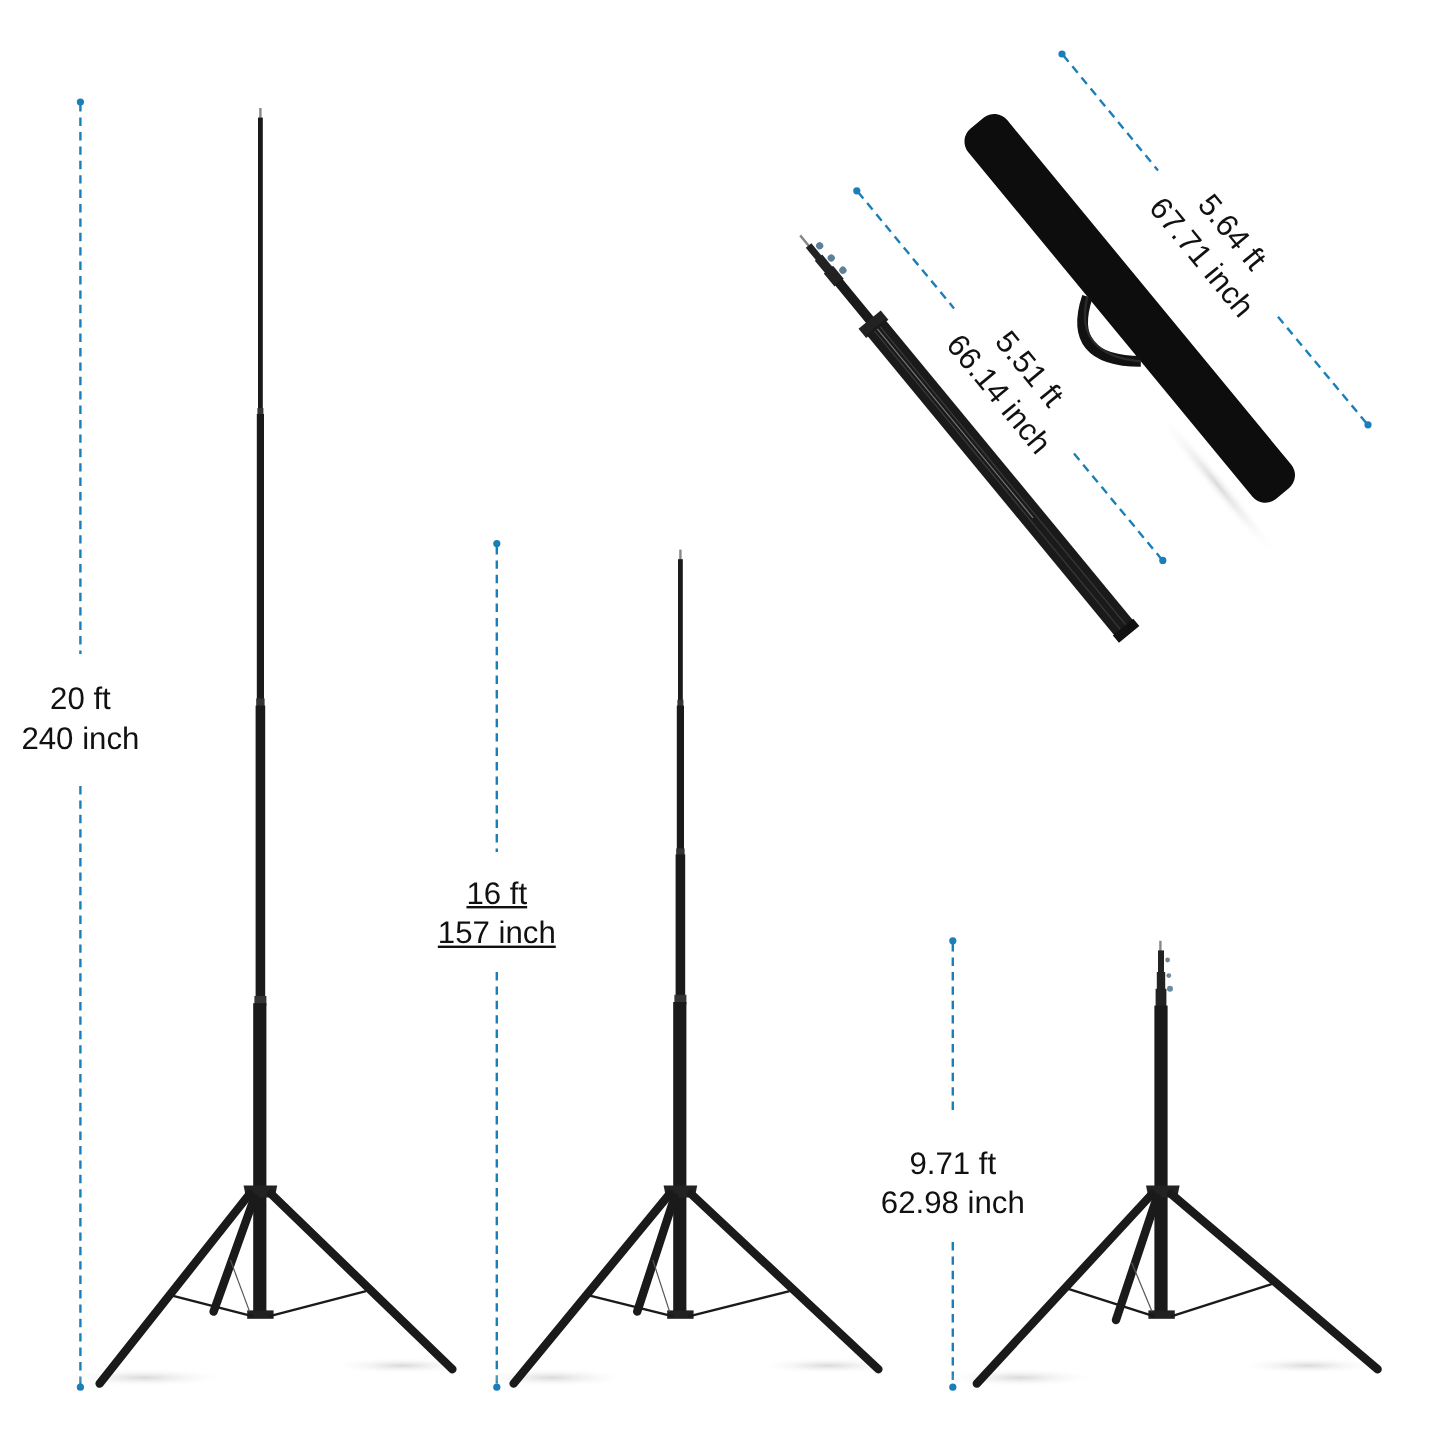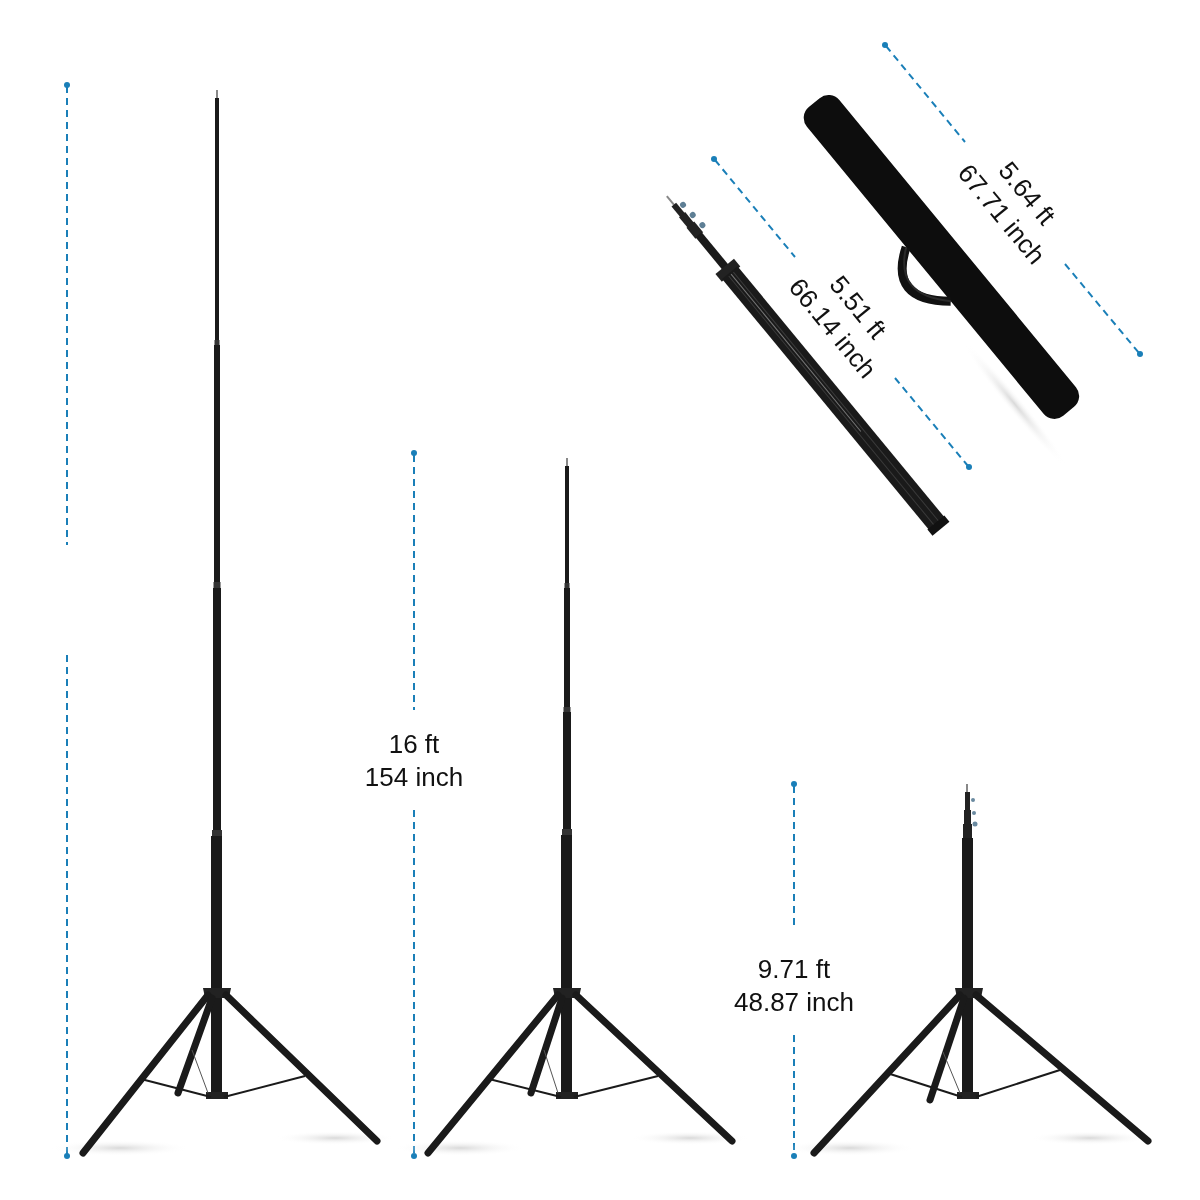--- a/index.html
+++ b/index.html
@@ -153,29 +153,33 @@
     <g transform="translate(815,102) rotate(50.5)">
       <ellipse cx="360" cy="38" rx="80" ry="8" fill="url(#shadow)"></ellipse>
       <rect x="0" y="-20" width="400" height="42" rx="14" ry="14" fill="#0d0d0d"></rect>
 
       <path d="M 170 22 Q 200 70 240 22" fill="none" stroke="#111" stroke-width="9"></path>
       <path d="M 170 22 Q 200 62 240 22" fill="none" stroke="#2a2a2a" stroke-width="2"></path>
     </g>
   </svg>
 
   
+  <div class="label" style="left:7px; top:566px; width:120px;">
+    <span>20 ft</span>
+    <span>240 inch</span>
+  </div>
 
-  <div class="label" style="left:354px; top:728px; width:120px;">
+  <div class="label" style="left:354px; top:728px; width:120px;text-decoration:underline;">
     <span>16 ft</span>
-    <span>154 inch</span>
+    <span>157 inch</span>
   </div>
 
   <div class="label" style="left:724px; top:953px; width:140px;">
     <span>9.71 ft</span>
-    <span>48.87 inch</span>
+    <span>62.98 inch</span>
   </div>
 
   <div class="label rot-label" style="left:775px; top:285px; width:140px; transform: rotate(50.5deg);">
     <span>5.51 ft</span>
     <span>66.14 inch</span>
   </div>
 
   <div class="label rot-label" style="left:944px; top:171px; width:140px; transform: rotate(50.5deg);">
     <span>5.64 ft</span>
     <span>67.71 inch</span>

